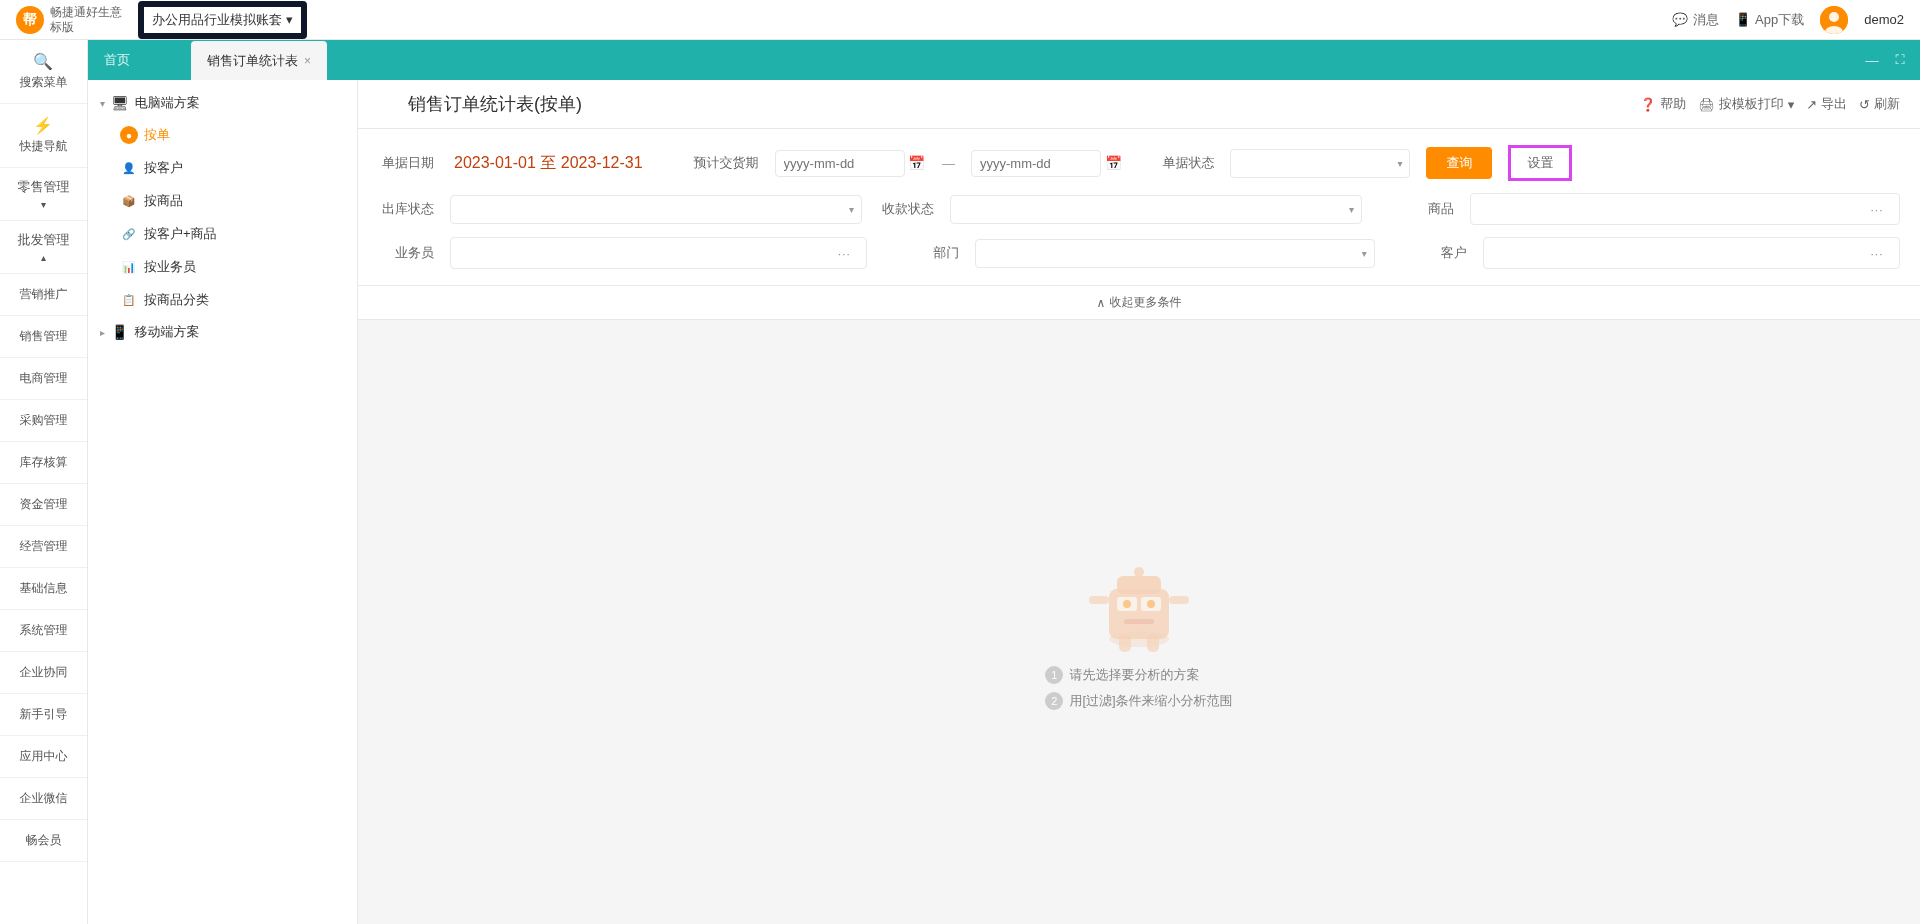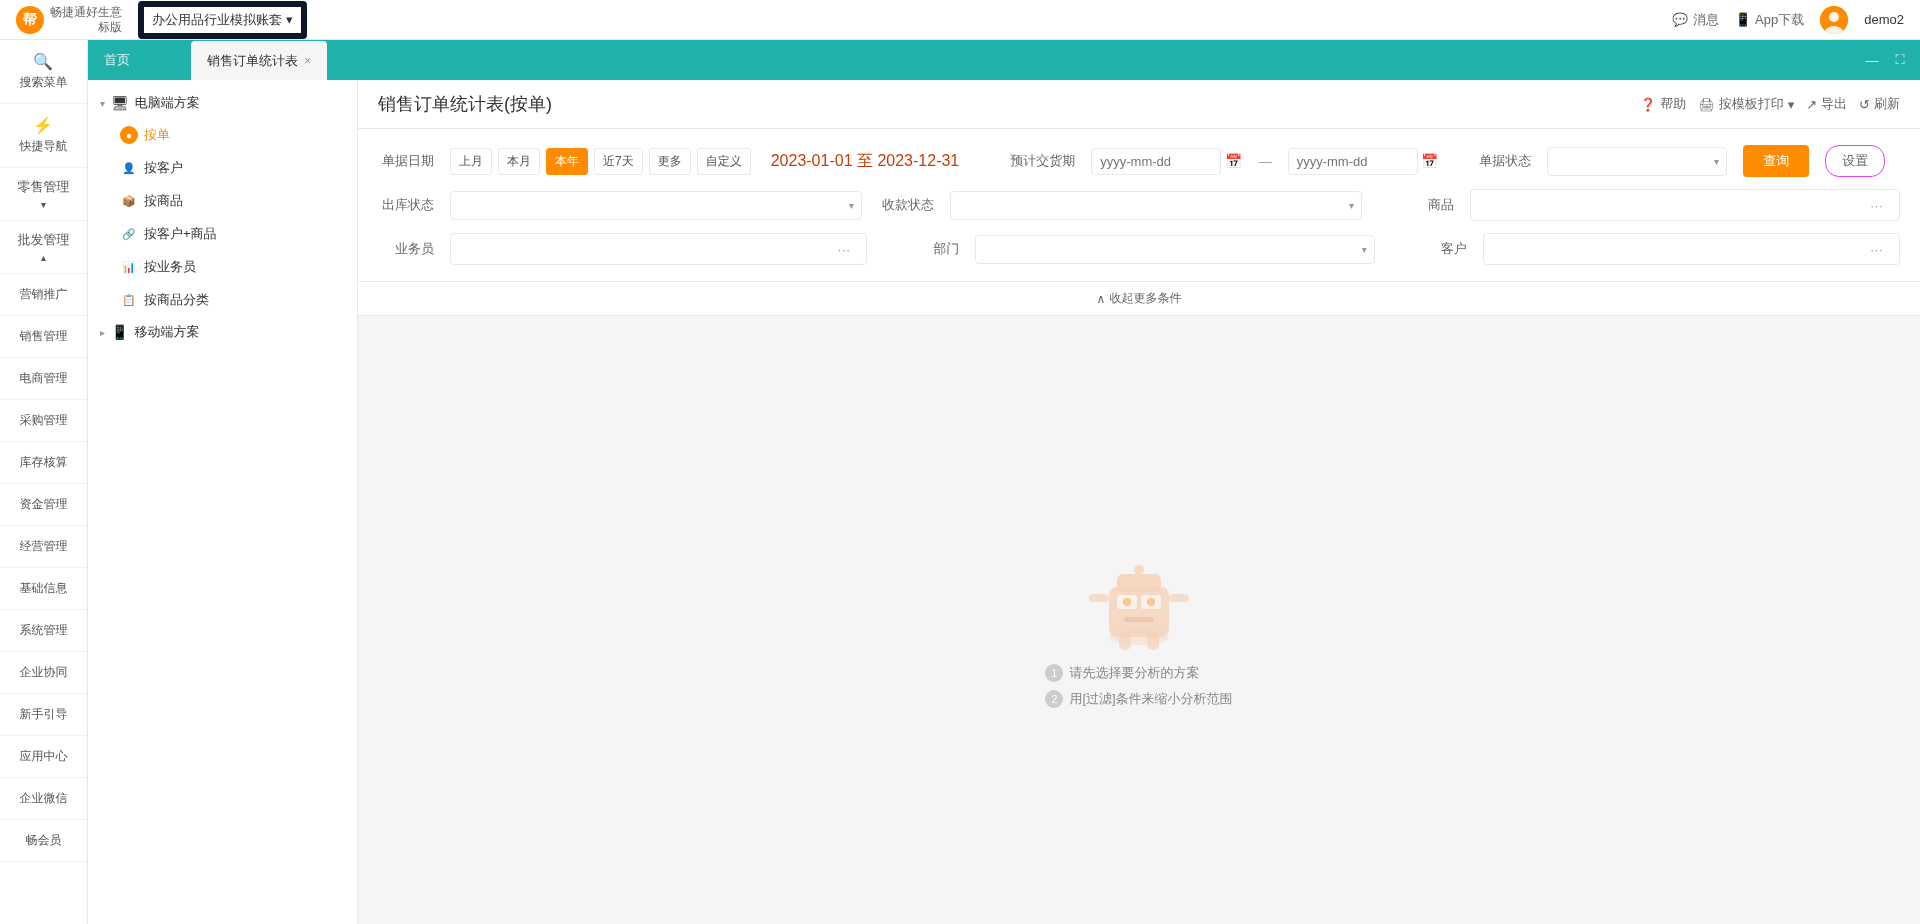--- a/index.html
+++ b/index.html
@@ -12,21 +12,21 @@
       display: flex;
       align-items: center;
       justify-content: space-between;
       padding: 0 16px;
       border-bottom: 1px solid #e8e8e8;
       flex-shrink: 0;
     }
     .top-bar-left { display: flex; align-items: center; gap: 8px; }
     .logo-area { display: flex; align-items: center; gap: 6px; }
     .logo-icon { width: 28px; height: 28px; background: #ff8c00; border-radius: 50%; display: flex; align-items: center; justify-content: center; color: white; font-size: 14px; font-weight: bold; }
-    .app-name { font-size: 12px; color: #666; line-height: 1.2; text-align: right; }
+    .app-name { font-size: 12px; color: #666; line-height: 1.2; }
     .dropdown-selector { display: flex; align-items: center; gap: 4px; color: #333; font-size: 13px; cursor: pointer; padding: 4px 8px; border: 6px solid #0f172a; border-radius: 4px; margin-left: 8px; }
     .top-bar-right { display: flex; align-items: center; gap: 16px; }
     .top-bar-action { display: flex; align-items: center; gap: 4px; color: #666; cursor: pointer; font-size: 13px; }
     .user-avatar { width: 28px; height: 28px; border-radius: 50%; background: #ff8c00; display: flex; align-items: center; justify-content: center; color: white; font-size: 12px; overflow: hidden; }
 
     
     .main-layout { display: flex; flex: 1; overflow: hidden; }
 
     
     .sidebar {
@@ -124,21 +124,21 @@
       background: #f5f5f5;
     }
     .page-header {
       background: #fff;
       padding: 12px 20px 0 20px;
       border-bottom: 1px solid #e8e8e8;
       display: flex;
       align-items: center;
       justify-content: space-between;
     }
-    .page-title { font-size: 18px; font-weight: 500; color: #333; padding-bottom: 12px; }
+    .page-title { font-size: 18px; font-weight: 500; color: #333; padding-bottom: 12px; margin-left: 30px; }
     .page-actions { display: flex; align-items: center; gap: 12px; padding-bottom: 12px; }
     .page-action-btn { display: flex; align-items: center; gap: 4px; color: #666; cursor: pointer; font-size: 13px; }
 
     
     .filter-section {
       background: #fff;
       padding: 16px 20px;
       border-bottom: 1px solid #e8e8e8;
     }
     .filter-row { display: flex; align-items: center; gap: 16px; margin-bottom: 12px; flex-wrap: wrap; }
@@ -187,21 +187,21 @@
       width: 120px;
       height: 120px;
       position: relative;
     }
     .empty-text { display: flex; flex-direction: column; gap: 8px; }
     .empty-text-item { display: flex; align-items: flex-start; gap: 6px; font-size: 13px; color: #888; }
     .empty-text-num { width: 18px; height: 18px; border-radius: 50%; background: #ccc; display: flex; align-items: center; justify-content: center; font-size: 11px; color: white; flex-shrink: 0; }
 
     
     .search-btn { background: #ff8c00; color: white; border: none; padding: 7px 20px; border-radius: 4px; cursor: pointer; font-size: 13px; font-weight: 500; }
-    .reset-btn { background: #fff; color: #666; border: 1px solid #d946ef; padding: 6px 16px; border-radius: 14px; cursor: pointer; font-size: 13px; }
+    .reset-btn { background: #fff; color: #666; border: 3px solid #d946ef; padding: 6px 16px; border-radius: 0; cursor: pointer; font-size: 13px; }
 
     
     .empty-svg { opacity: 0.7; }
   </style>
 </head>
 <body>
 
 <div class="top-bar">
   <div class="top-bar-left">
     <div class="logo-area">
@@ -396,28 +396,20 @@
               <span>刷新</span>
             </div>
           </div>
         </div>
 
         <div class="filter-section">
 
           <div class="filter-row">
 
             <span class="filter-label">单据日期</span>
-            <div class="date-filter">
-              <button class="date-btn">上月</button>
-              <button class="date-btn">本月</button>
-              <button class="date-btn active">本年</button>
-              <button class="date-btn">近7天</button>
-              <button class="date-btn">更多</button>
-              <button class="date-btn">自定义</button>
-            </div>
             <span class="date-range-text" style="margin-left:4px;">2023-01-01 至 2023-12-31</span>
 
             <span class="filter-label filter-label-wide" style="margin-left:20px; width:80px;">预计交货期</span>
             <div class="date-input-wrap">
               <input class="date-input" type="text" placeholder="yyyy-mm-dd" style="">
               <span class="date-icon">📅</span>
             </div>
             <span class="dash">—</span>
             <div class="date-input-wrap">
               <input class="date-input" type="text" placeholder="yyyy-mm-dd" style="">

